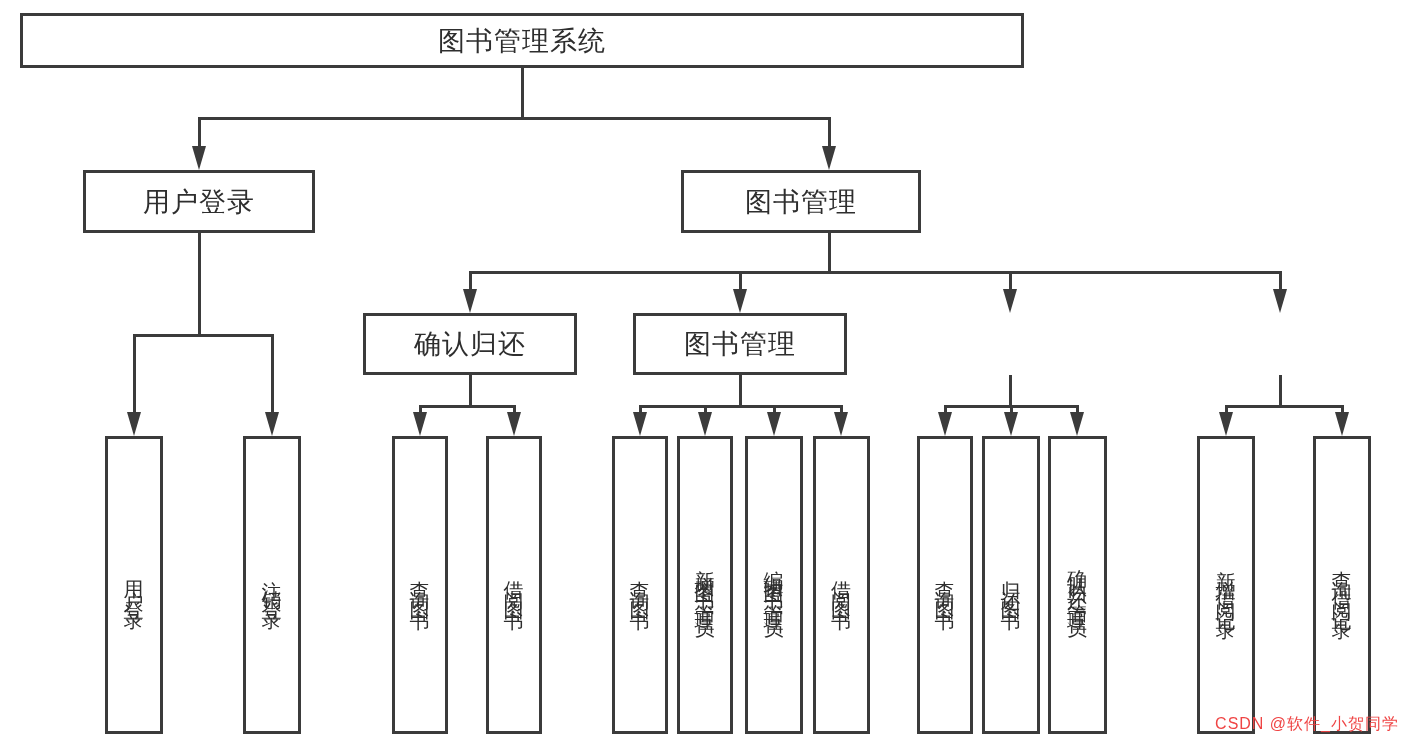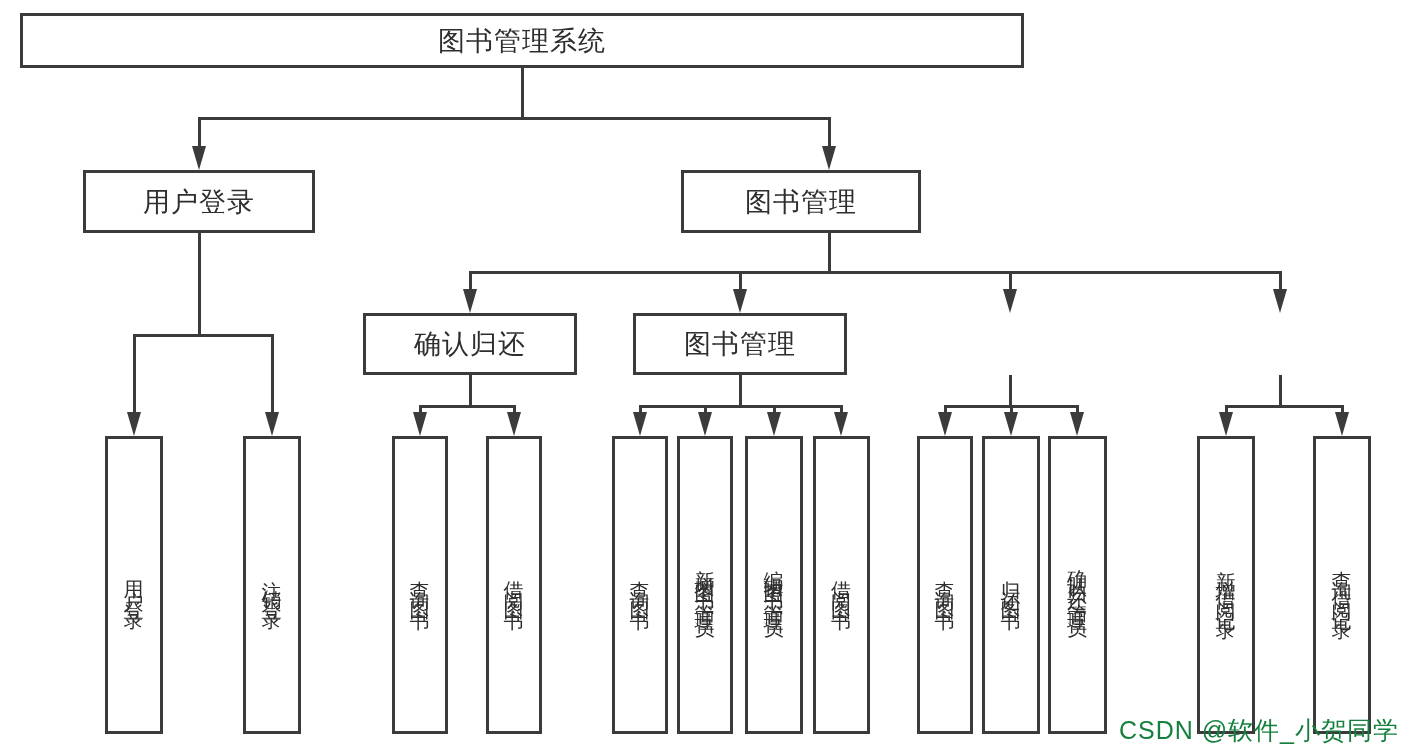--- a/index.html
+++ b/index.html
@@ -32,22 +32,22 @@
   .line{position:absolute;background:#3b3b3b;}
   .arrow{
     position:absolute;width:0;height:0;
     border-left:7px solid transparent;
     border-right:7px solid transparent;
     border-top:24px solid #3b3b3b;
   }
   #watermark{
     position:absolute;
     top:714px;right:6px;
-    font-size:25px;
-    color:#15803d;
+    font-size:16px;
+    color:#ef4444;
     letter-spacing:1px;
     white-space:nowrap;
     margin-left:24px;
   }
 </style>
 </head>
 <body>
 
 <div id="stage">
 

